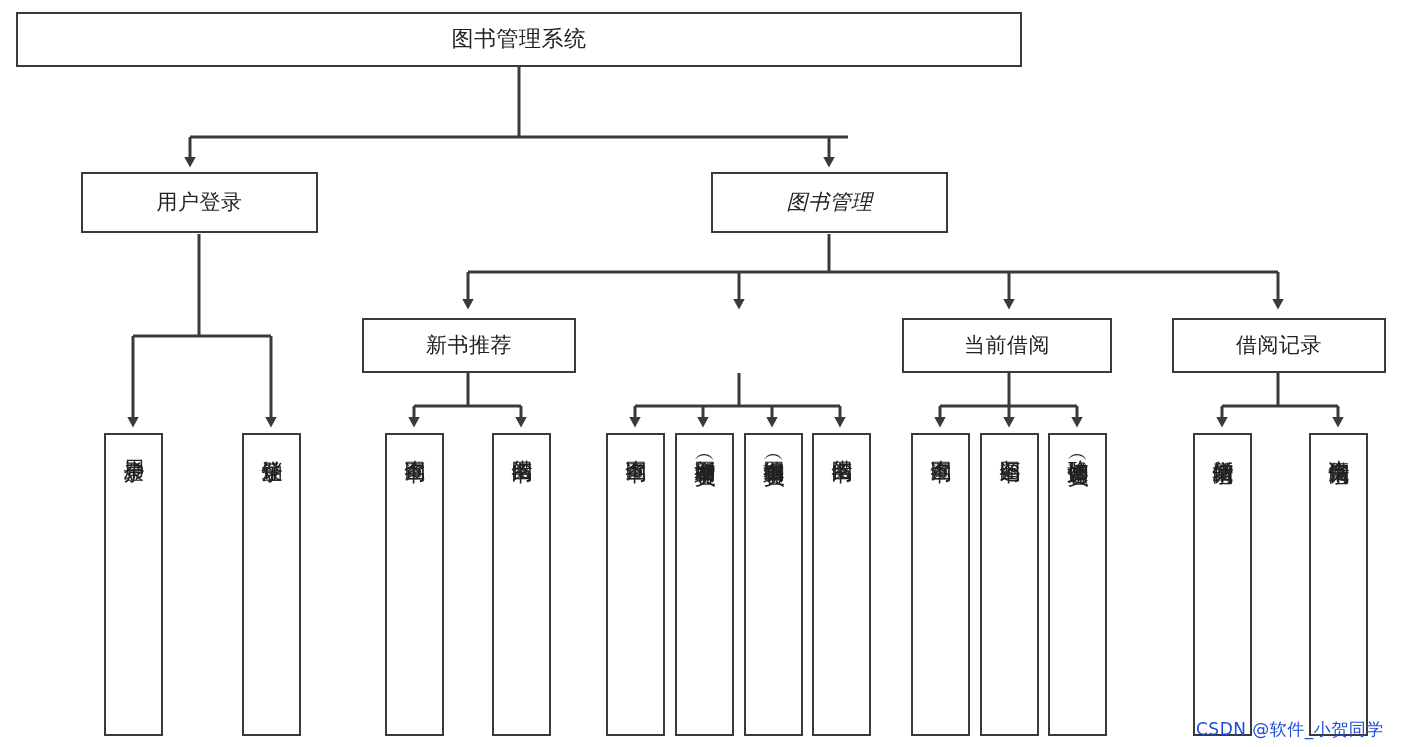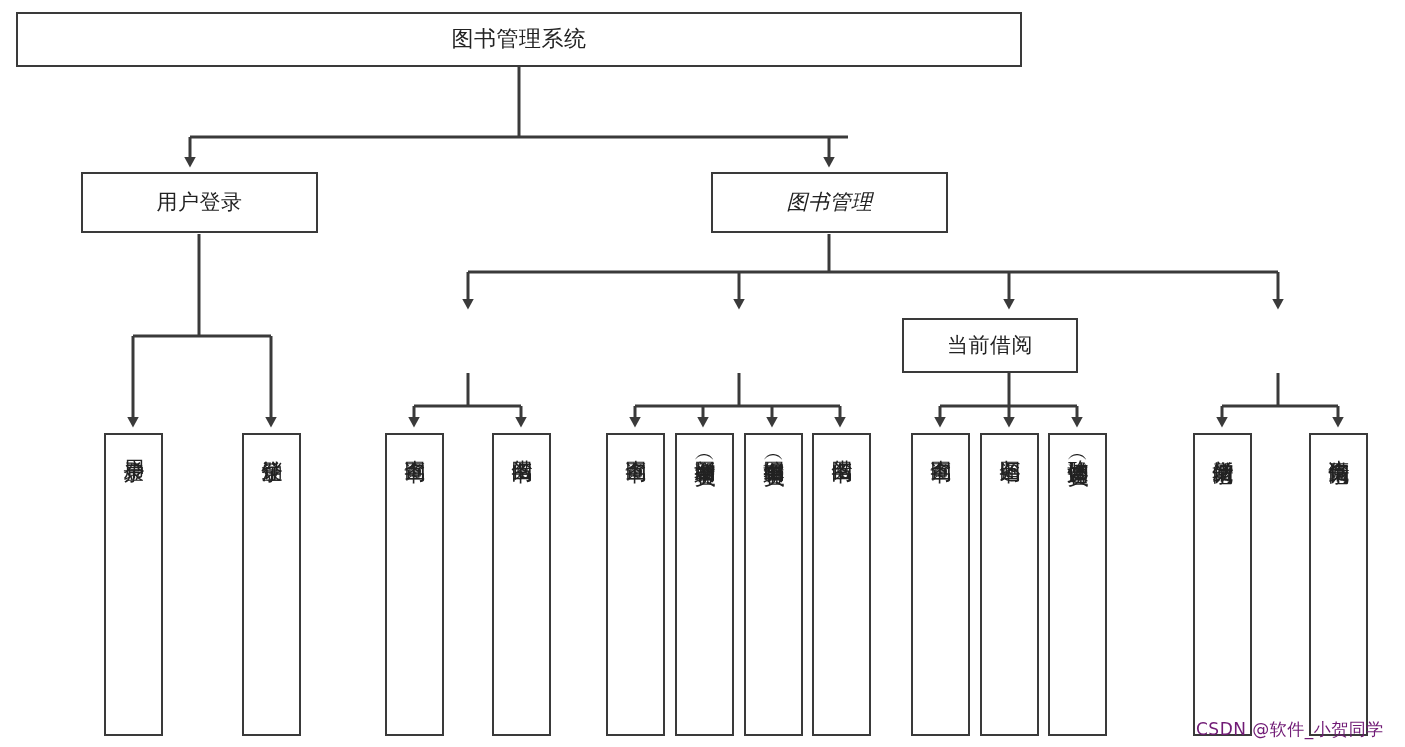--- a/index.html
+++ b/index.html
@@ -55,21 +55,21 @@
     letter-spacing: 1px;
     white-space: nowrap;
     text-align: left;
   }
   #root-node .label {
     font-size: 22px;
   }
   .watermark {
     position: absolute;
     font-size: 17px;
-    color: #701a75;
+    color: #1d4ed8;
     white-space: nowrap;
     letter-spacing: 0.5px;
   }
 </style>
 </head>
 <body>
 
 <div id="diagram">
 
   <svg class="edges" viewBox="0 0 1405 747" xmlns="http://www.w3.org/2000/svg">
@@ -127,26 +127,32 @@
   </div>
 
   <div class="node horiz" style="left:81px; top:172px; width:237px; height:61px;">
     <span class="label">用户登录</span>
   </div>
 
   <div class="node horiz" style="left:711px; top:172px; width:237px; height:61px;font-style:italic;">
     <span class="label">图书管理</span>
   </div>
 
-
-
-  <div class="node horiz" style="left:902px; top:318px; width:176px; height:55px;">
+  <div class="node horiz" style="left:362px; top:318px; width:214px; height:55px;">
+    <span class="label">新书推荐</span>
+  </div>
+
+
+  <div class="node horiz" style="left:902px; top:318px; width:210px; height:55px;">
     <span class="label">当前借阅</span>
   </div>
 
+  <div class="node horiz" style="left:1172px; top:318px; width:214px; height:55px;">
+    <span class="label">借阅记录</span>
+  </div>
 
   <div class="node vert" style="left:104px; top:433px; width:59px; height:303px;">
     <span class="label">用户登录</span>
   </div>
 
   <div class="node vert" style="left:242px; top:433px; width:59px; height:303px;">
     <span class="label">注销登录</span>
   </div>
 
   <div class="node vert" style="left:385px; top:433px; width:59px; height:303px;">

